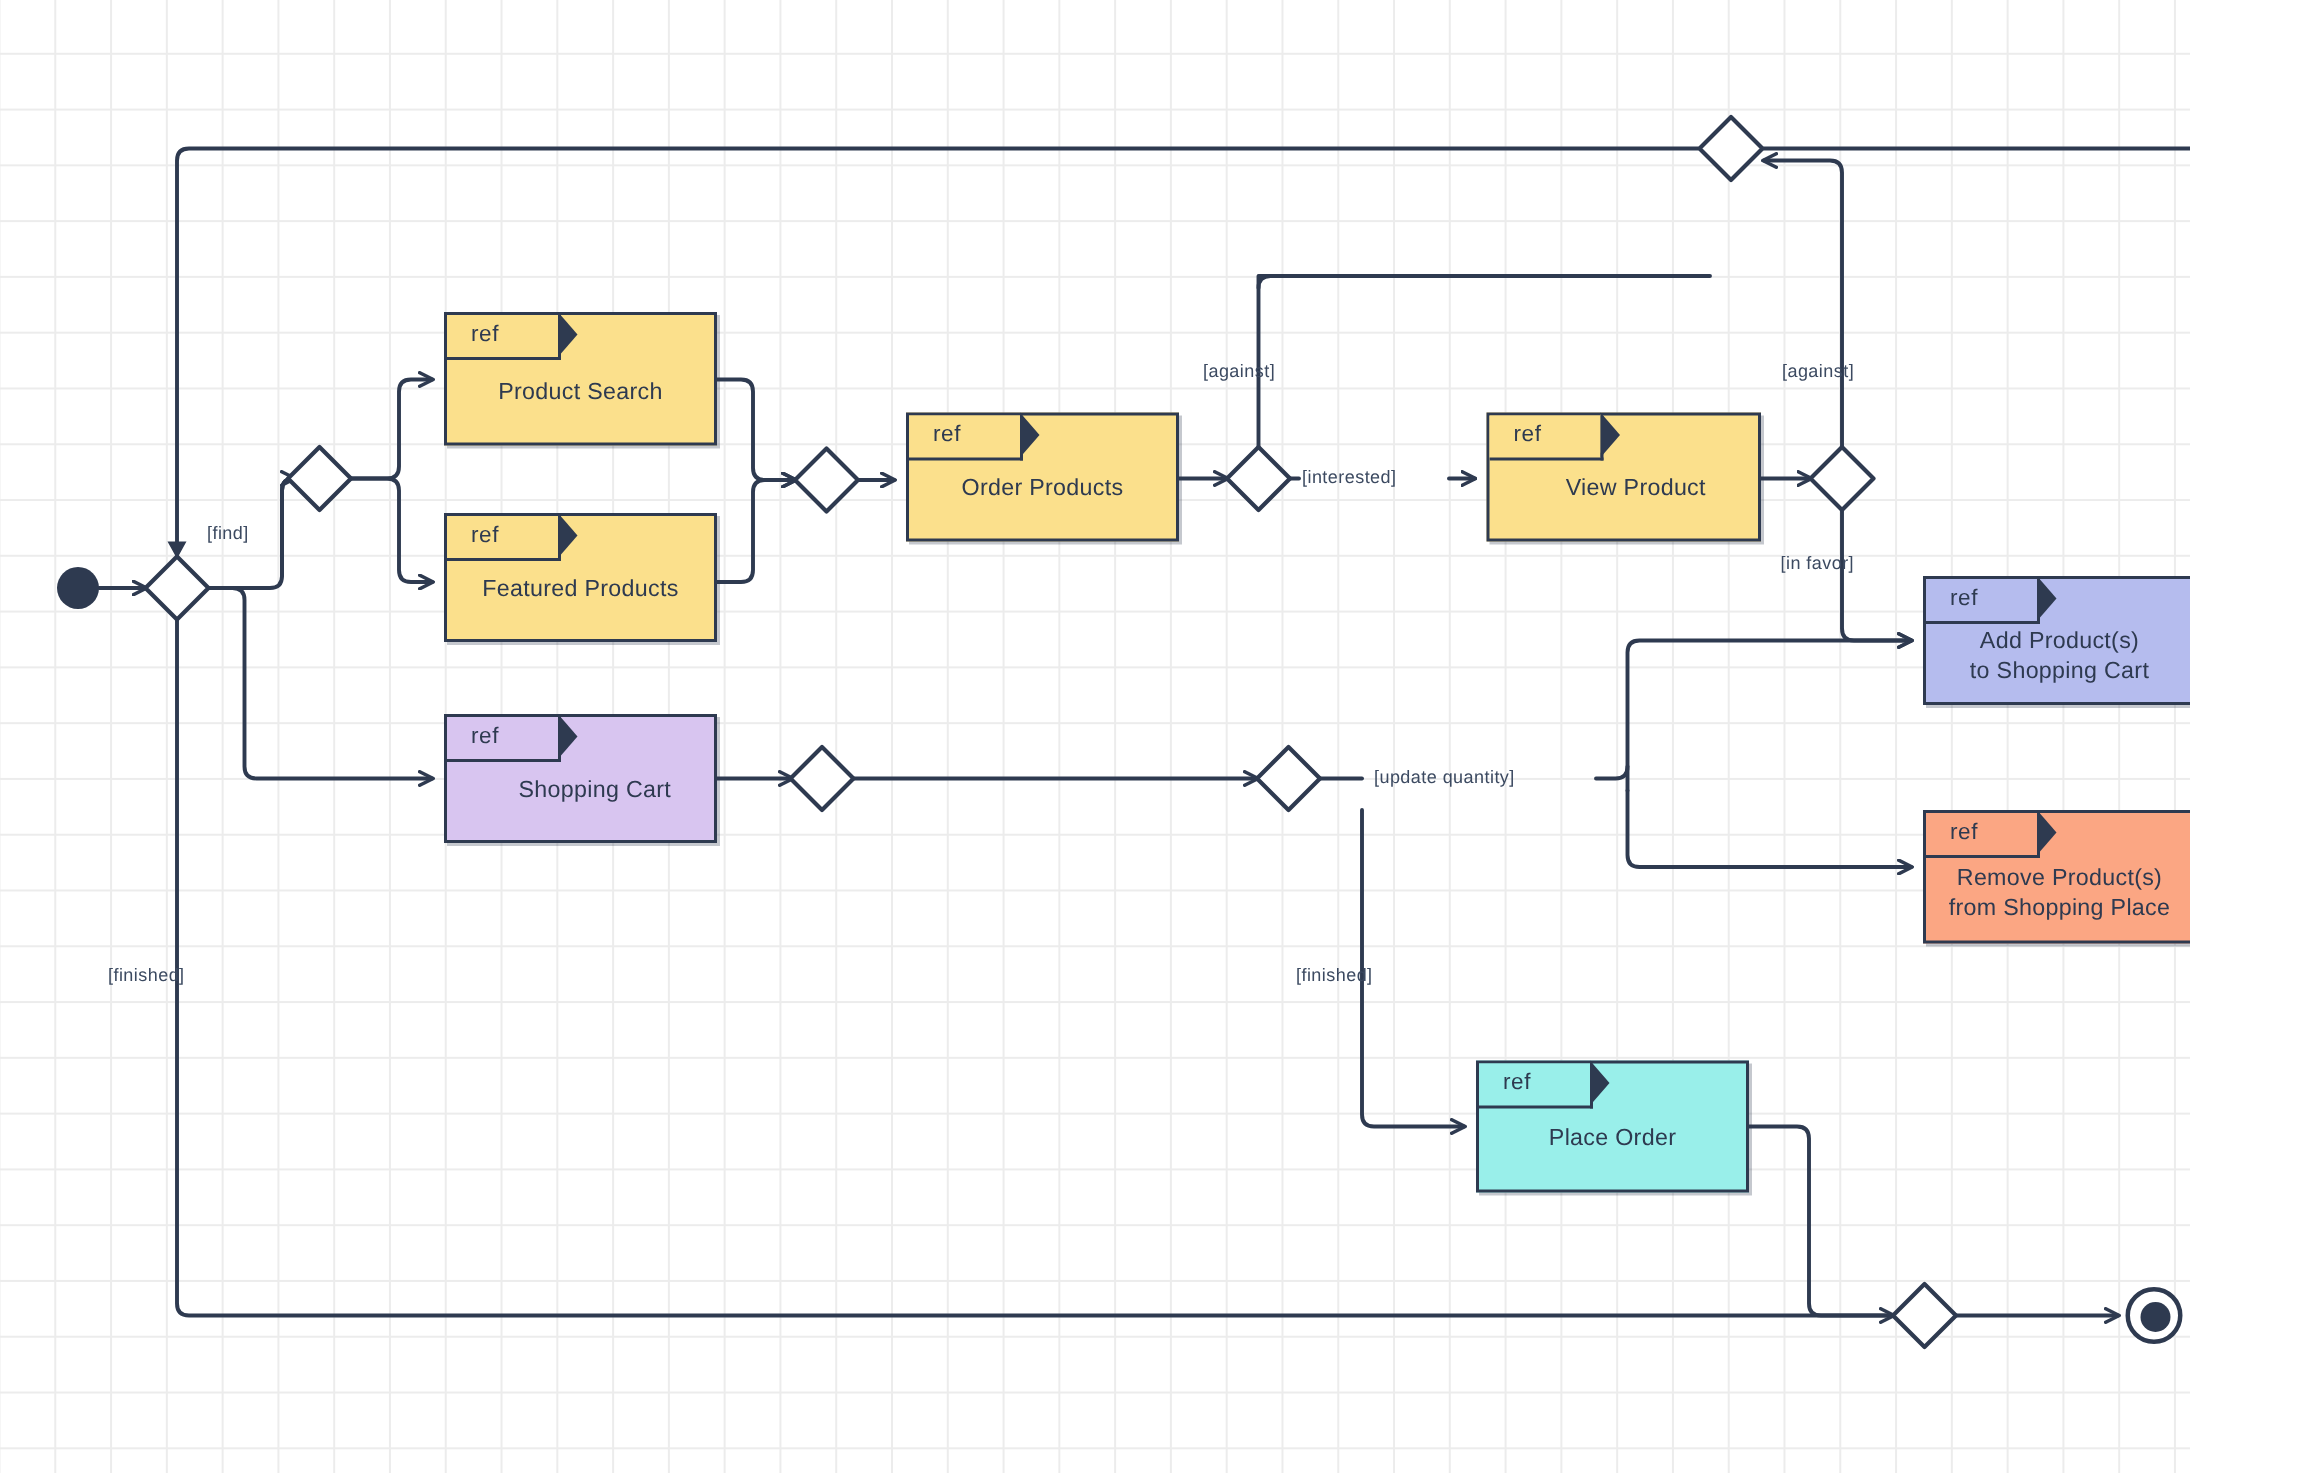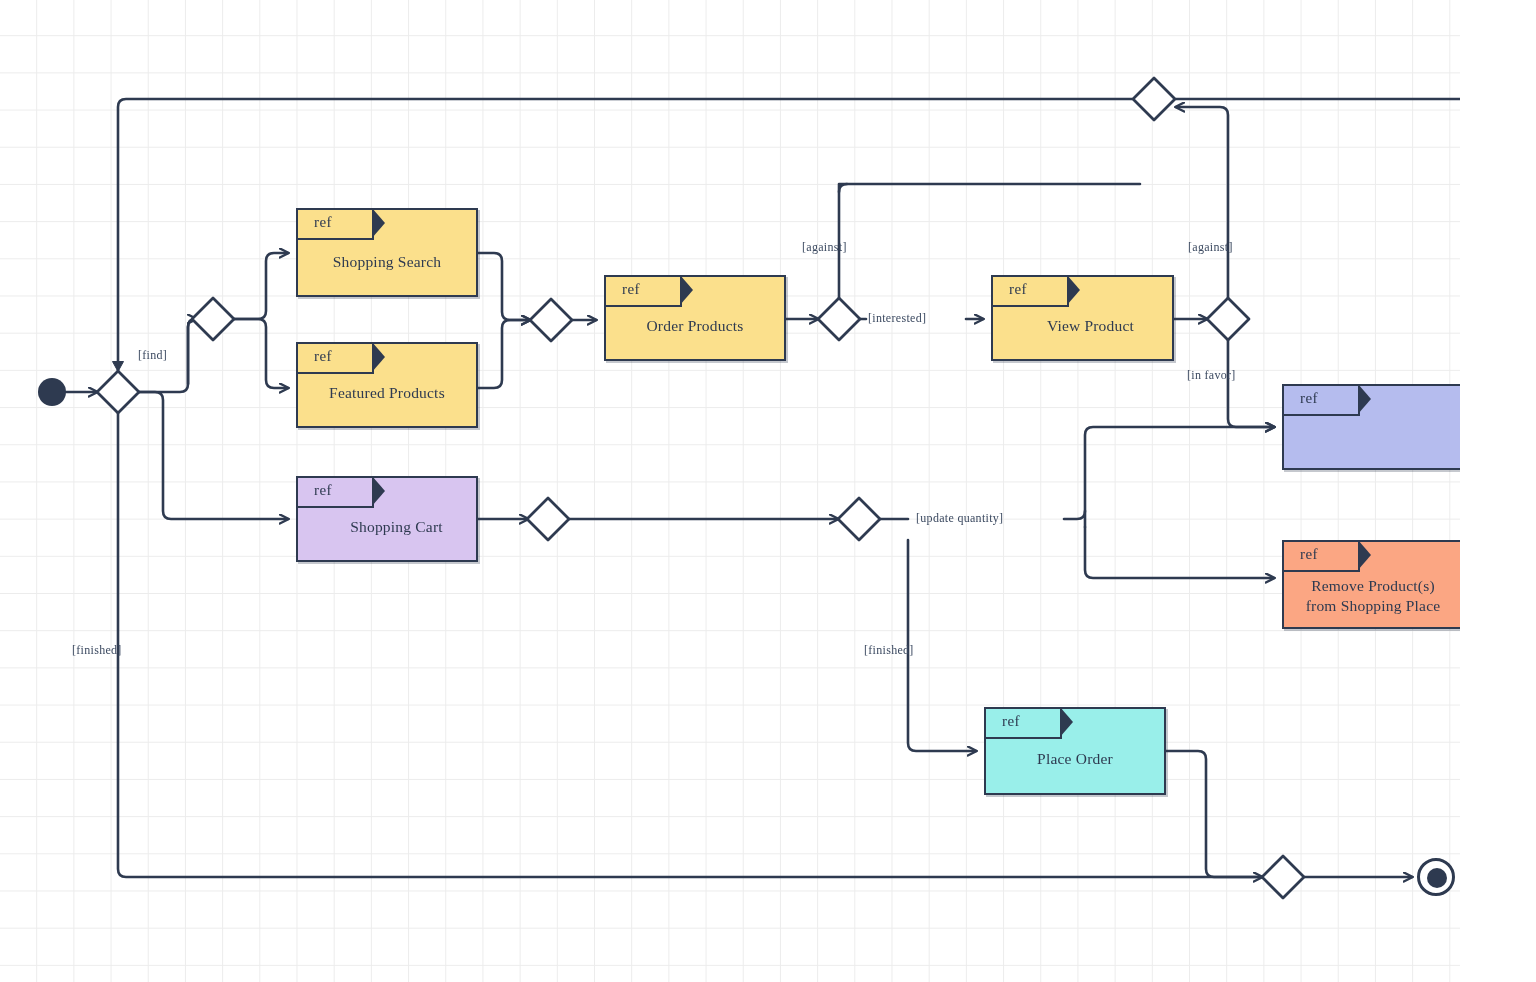--- a/index.html
+++ b/index.html
@@ -12,21 +12,21 @@
     position: relative;
     width: 1460px;
     height: 982px;
     background-color: #ffffff;
     background-image:
       linear-gradient(to right, #ececec 1px, transparent 1px),
       linear-gradient(to bottom, #ececec 1px, transparent 1px);
     background-size: 37.2px 37.2px;
     background-position: -1px -2px;
     overflow: hidden;
-    font-family: Liberation Serif, serif;
+    font-family: Liberation Sans, sans-serif;
   }
   #wires {
     position: absolute;
     left: 0; top: 0;
     width: 1536px;
     height: 982px;
     pointer-events: none;
   }
   .ref-box {
     position: absolute;
@@ -199,21 +199,21 @@
   <div class="node-end-outer" style="left:1417px; top:858px; width:38px; height:38px;">
     <div class="node-end-inner" style="left:7px; top:7px; width:20px; height:20px;"></div>
   </div>
 
   <div class="ref-box" style="left:296px; top:208px; width:182px; height:89px; background:#fbe08c;">
     <div class="ref-tab" style="background:#fbe08c;">
       <div class="ref-tab-cut" style="border-left-color:#fbe08c;"></div>
     </div>
     <div class="ref-label">ref</div>
     <div class="ref-title" style="top:42px;">
-      <div>Shopping Search</div>
+      <div>Product Search</div>
     </div>
   </div>
 
   <div class="ref-box" style="left:296px; top:342px; width:182px; height:86px; background:#fbe08c;">
     <div class="ref-tab" style="background:#fbe08c;">
       <div class="ref-tab-cut" style="border-left-color:#fbe08c;"></div>
     </div>
     <div class="ref-label">ref</div>
     <div class="ref-title" style="top:39px;">
       <div>Featured Products</div>
@@ -248,20 +248,24 @@
     <div class="ref-title" style="top:39px;margin-left:19px;">
       <div>Shopping Cart</div>
     </div>
   </div>
 
   <div class="ref-box" style="left:1282px; top:384px; width:182px; height:86px; background:#b5bcee;">
     <div class="ref-tab" style="background:#b5bcee;">
       <div class="ref-tab-cut" style="border-left-color:#b5bcee;"></div>
     </div>
     <div class="ref-label">ref</div>
+    <div class="ref-title" style="top:32px;">
+      <div>Add Product(s)</div>
+      <div>to Shopping Cart</div>
+    </div>
   </div>
 
   <div class="ref-box" style="left:1282px; top:540px; width:182px; height:89px; background:#fba683;">
     <div class="ref-tab" style="background:#fba683;">
       <div class="ref-tab-cut" style="border-left-color:#fba683;"></div>
     </div>
     <div class="ref-label">ref</div>
     <div class="ref-title" style="top:34px;">
       <div>Remove Product(s)</div>
       <div>from Shopping Place</div>

